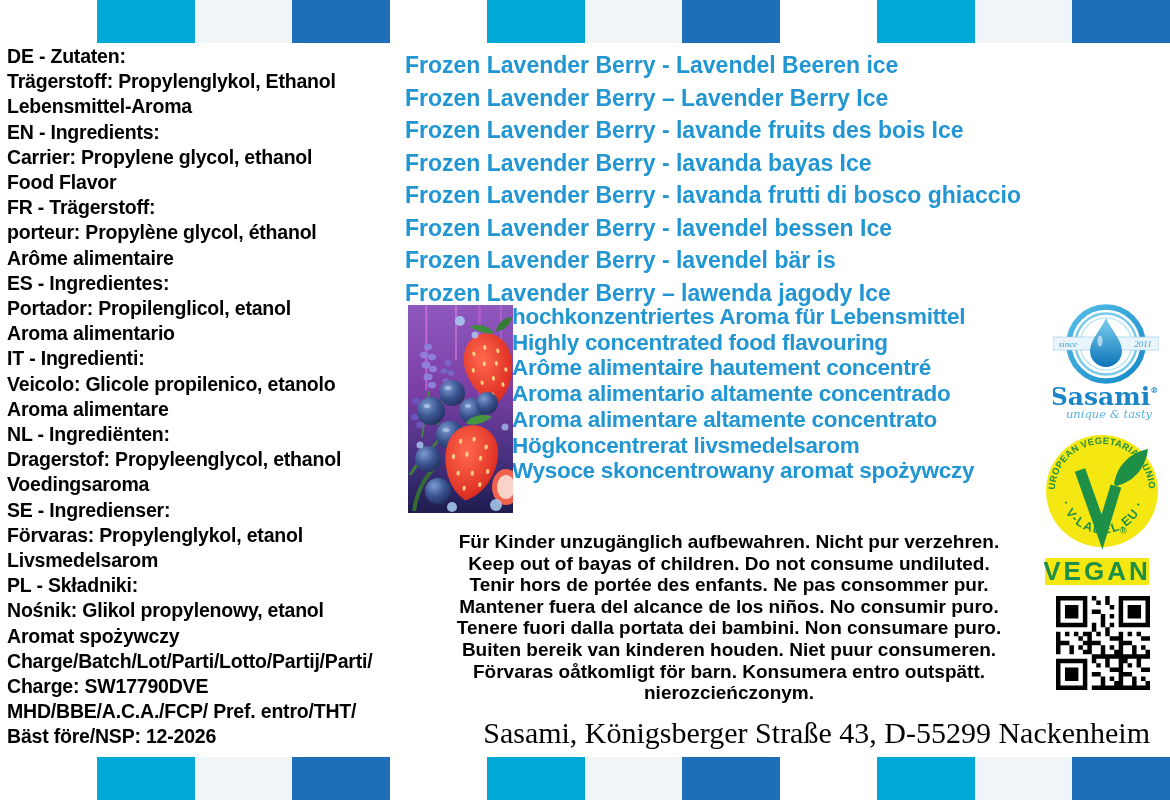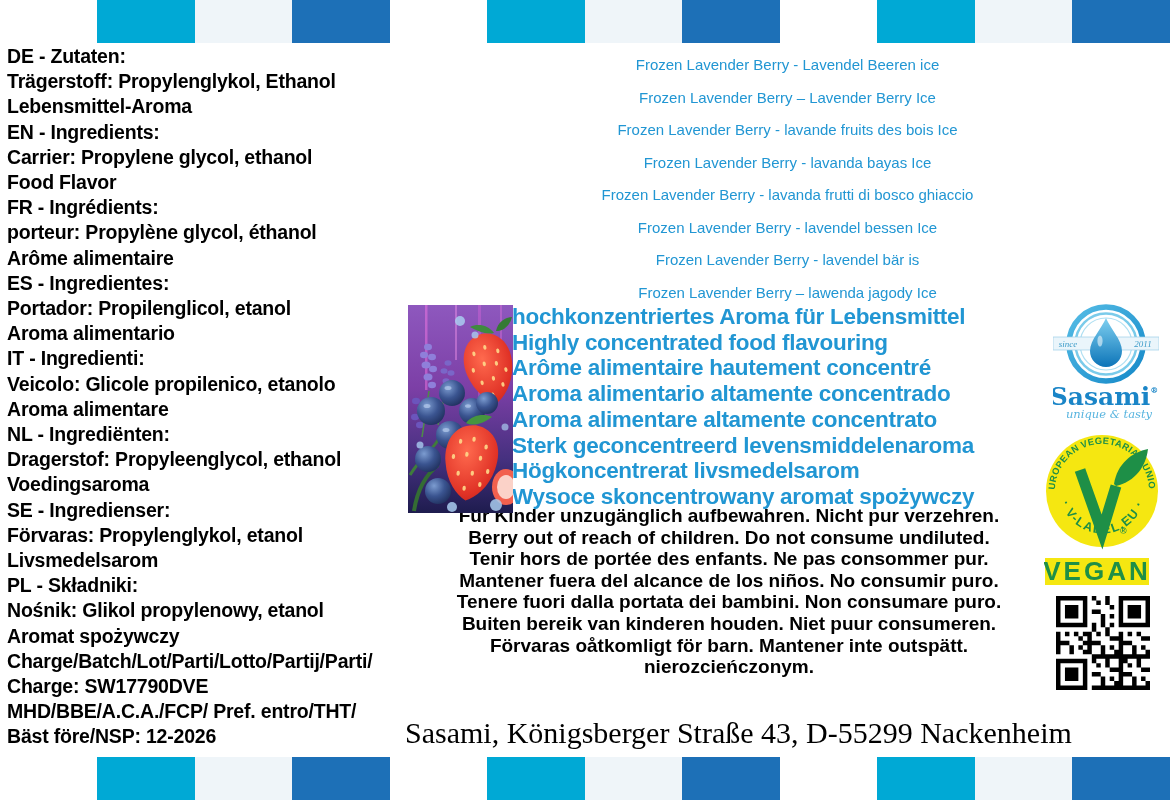--- a/index.html
+++ b/index.html
@@ -9,30 +9,30 @@
     background:repeating-linear-gradient(90deg,
       transparent 0 97.5px,
       var(--stripe-cyan,#00A9D5) 97.5px 195px,
       var(--stripe-pale,#EFF5F9) 195px 292.5px,
       var(--stripe-blue,#1D70B7) 292.5px 390px);}
   .stripe.top{top:0;}
   .stripe.bottom{top:757px;}
   .ingredients{position:absolute;left:7px;top:44px;width:400px;
     font-weight:bold;font-size:19.5px;line-height:25.2px;color:var(--text-black,#000);
     white-space:nowrap;letter-spacing:-0.2px;}
-  .titles{position:absolute;left:405px;top:49px;width:765px;text-align:center;
-    color:var(--title-blue,#2196D3);font-size:15px;line-height:32.5px;font-weight:400;
+  .titles{position:absolute;left:405px;top:49px;width:765px;text-align:left;
+    color:var(--title-blue,#2196D3);font-size:23px;line-height:32.5px;font-weight:700;
     white-space:nowrap;}
   .concentrated{position:absolute;left:512px;top:304px;width:536px;text-align:left;
     color:var(--title-blue,#2196D3);font-size:22.5px;line-height:25.7px;font-weight:bold;
     letter-spacing:-0.3px;white-space:nowrap;}
-  .warnings{position:absolute;left:408px;top:505px;width:642px;text-align:center;
+  .warnings{position:absolute;left:408px;top:531px;width:642px;text-align:center;
     color:var(--text-black,#000);font-weight:bold;font-size:19px;line-height:21.6px;
     white-space:nowrap;}
-  .address{position:absolute;left:405px;top:716px;width:765px;text-align:left;
+  .address{position:absolute;left:385px;top:716px;width:765px;text-align:right;
     font-family:"Liberation Serif",serif;font-size:30px;color:var(--text-black,#000);
     white-space:nowrap;}
   .berry-img{position:absolute;left:408px;top:305px;width:105px;height:208px;}
   .sasami-logo{position:absolute;left:1053px;top:300px;width:106px;height:126px;}
   .vlabel{position:absolute;left:1044px;top:434px;width:116px;height:152px;}
   .qr{position:absolute;left:1056px;top:596px;width:94px;height:94px;}
 </style>
 </head>
 <body>
 
@@ -41,21 +41,21 @@
   <div class="stripe top"></div>
   <div class="stripe bottom"></div>
 
   <div class="ingredients">
       <div class="ing-line">DE - Zutaten:</div>
       <div class="ing-line">Trägerstoff: Propylenglykol, Ethanol</div>
       <div class="ing-line">Lebensmittel-Aroma</div>
       <div class="ing-line">EN - Ingredients:</div>
       <div class="ing-line">Carrier: Propylene glycol, ethanol</div>
       <div class="ing-line">Food Flavor</div>
-      <div class="ing-line">FR - Ingrédients:</div>
+      <div class="ing-line">FR - Trägerstoff:</div>
       <div class="ing-line">porteur: Propylène glycol, éthanol</div>
       <div class="ing-line">Arôme alimentaire</div>
       <div class="ing-line">ES - Ingredientes:</div>
       <div class="ing-line">Portador: Propilenglicol, etanol</div>
       <div class="ing-line">Aroma alimentario</div>
       <div class="ing-line">IT - Ingredienti:</div>
       <div class="ing-line">Veicolo: Glicole propilenico, etanolo</div>
       <div class="ing-line">Aroma alimentare</div>
       <div class="ing-line">NL - Ingrediënten:</div>
       <div class="ing-line">Dragerstof: Propyleenglycol, ethanol</div>
@@ -82,33 +82,32 @@
       <div class="title-line">Frozen Lavender Berry - lavendel bär is</div>
       <div class="title-line">Frozen Lavender Berry – lawenda jagody Ice</div>
     </div>
 
   <div class="concentrated">
       <div class="conc-line">hochkonzentriertes Aroma für Lebensmittel</div>
       <div class="conc-line">Highly concentrated food flavouring</div>
       <div class="conc-line">Arôme alimentaire hautement concentré</div>
       <div class="conc-line">Aroma alimentario altamente concentrado</div>
       <div class="conc-line">Aroma alimentare altamente concentrato</div>
-      <div class="conc-line">Sterk geconcentreerd levensmiddelenaroma</div>
       <div class="conc-line">Högkoncentrerat livsmedelsarom</div>
       <div class="conc-line">Wysoce skoncentrowany aromat spożywczy</div>
     </div>
 
   <div class="warnings">
       <div class="warn-line">Für Kinder unzugänglich aufbewahren. Nicht pur verzehren.</div>
-      <div class="warn-line">Berry out of reach of children. Do not consume undiluted.</div>
+      <div class="warn-line">Keep out of bayas of children. Do not consume undiluted.</div>
       <div class="warn-line">Tenir hors de portée des enfants. Ne pas consommer pur.</div>
       <div class="warn-line">Mantener fuera del alcance de los niños. No consumir puro.</div>
       <div class="warn-line">Tenere fuori dalla portata dei bambini. Non consumare puro.</div>
       <div class="warn-line">Buiten bereik van kinderen houden. Niet puur consumeren.</div>
-      <div class="warn-line">Förvaras oåtkomligt för barn. Mantener inte outspätt.</div>
+      <div class="warn-line">Förvaras oåtkomligt för barn. Konsumera entro outspätt.</div>
       <div class="warn-line">nierozcieńczonym.</div>
     </div>
 
   <div class="address">Sasami, Königsberger Straße 43, D-55299 Nackenheim</div>
 
   <svg class="berry-img" viewBox="0 0 105 208" preserveAspectRatio="none" xmlns="http://www.w3.org/2000/svg">
     <defs>
       <linearGradient id="bgG" x1="0" y1="0" x2="0" y2="1">
         <stop offset="0" stop-color="#8E58BE"></stop>
           <stop offset="0.4" stop-color="#7C3FA6"></stop>

